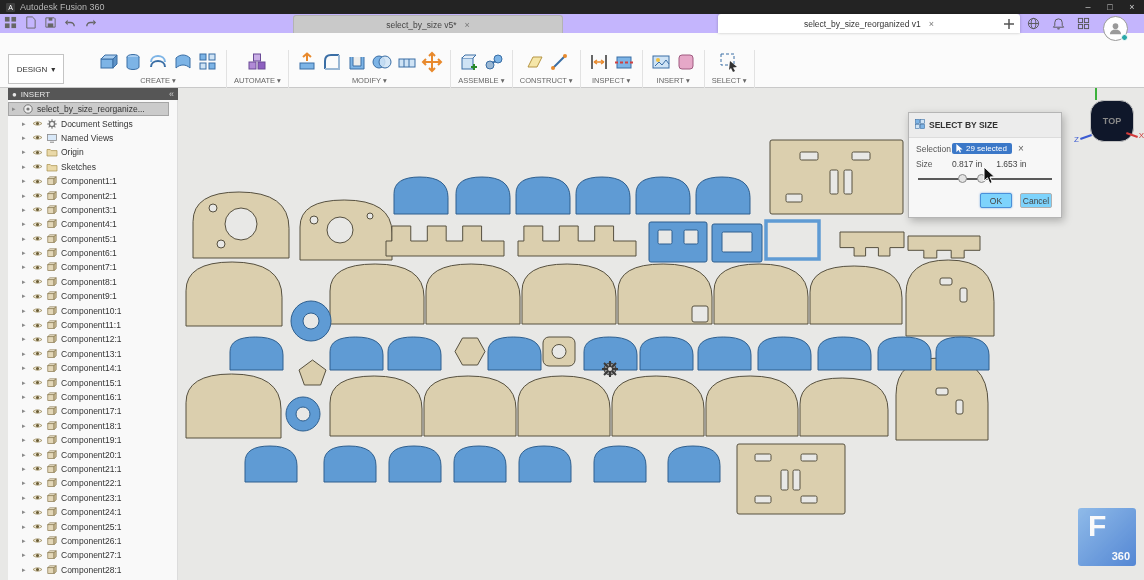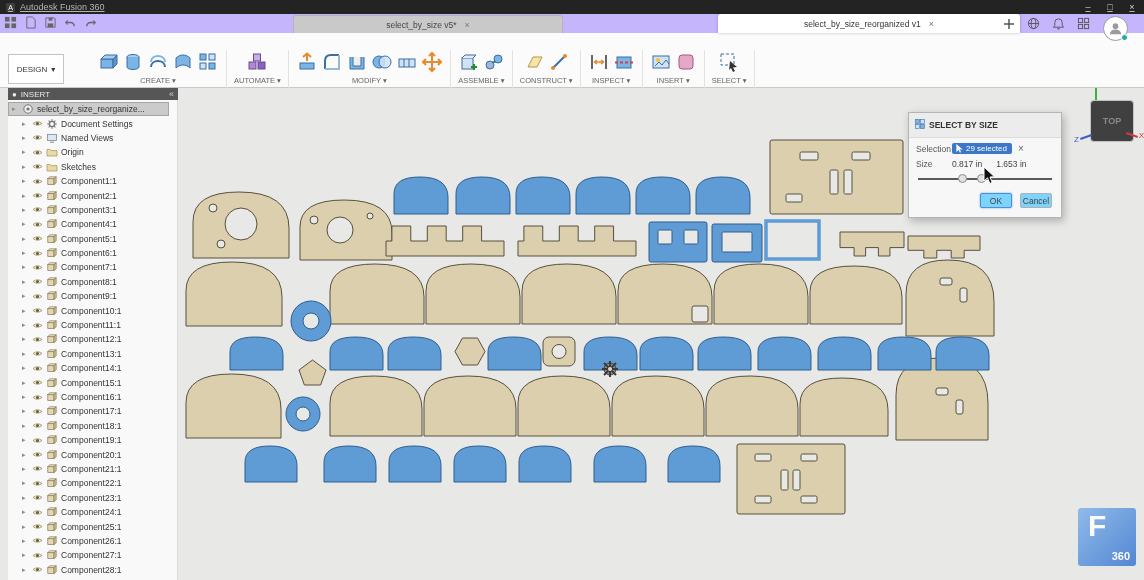--- a/index.html
+++ b/index.html
@@ -1,19 +1,19 @@
 <!DOCTYPE html>
 <html><head>
 <meta charset="utf-8">
 <style>
   * { box-sizing: border-box; margin: 0; padding: 0; }
   html,body { width:1144px; height:580px; overflow:hidden; font-family:"Liberation Sans", sans-serif; background:#e8e8e6; position:relative; }
 
   
-  #titlebar { position:absolute; top:0; left:0; right:0; height:14px; background:#232323; color:#b5b5b5; font-size:9px; display:flex; align-items:center; padding:0 6px; gap:5px; z-index:8;text-decoration:underline; }
+  #titlebar { position:absolute; top:0; left:0; right:0; height:14px; background:#232323; color:#b5b5b5; font-size:9px; display:flex; align-items:center; padding:0 6px; gap:5px; z-index:8; }
   #titlebar .win-btns { margin-left:auto; display:flex; gap:10px; color:#cfcfcf; font-size:9px; }
   #titlebar .win-btns span { width:12px; text-align:center; cursor:default; }
   .app-logo { width:9px; height:9px; background:#3d3d3d; color:#fff; font-size:7px; display:flex; align-items:center; justify-content:center; border-radius:1px; }
 
   
   #tabbar { position:absolute; top:14px; left:0; right:0; height:19px; background:#c4b5fd; z-index:8; }
   #tab-left-icons { position:absolute; left:4px; top:2px; display:flex; gap:7px; align-items:center; }
   #tab-left-icons svg { display:block; }
   .doctab { position:absolute; height:18px; display:flex; align-items:center; justify-content:center; gap:8px; font-size:8.5px; color:#444; }
   #doctab1 { left:293px; top:1px; width:270px; background:#c9c9c9; border:1px solid #b3b3b3; border-bottom:none; border-radius:3px 3px 0 0; }
@@ -61,21 +61,21 @@
   .size-vals { display:flex; gap:14px; }
   .slider { position:relative; height:14px; margin:3px 9px 0 9px; }
   .slider .track { position:absolute; left:0; right:0; top:6px; height:2px; background:#5a5a5a; }
   .slider .handle { position:absolute; top:2px; width:9px; height:9px; border-radius:50%; background:#e3e3e3; border:1px solid #8a8a8a; }
   .dlg-buttons { display:flex; justify-content:flex-end; gap:8px; padding:7px 9px 9px; }
   .btn { min-width:32px; height:15px; background:#7dd3fc; border:1px solid #b0b0b0; border-radius:2px; font-size:8.5px; display:flex; align-items:center; justify-content:center; cursor:default; }
   .btn.primary { border-color:#4a90d9; box-shadow:0 0 2px rgba(74,144,217,0.8); }
 
   
   #viewcube { position:absolute; left:1074px; top:88px; width:70px; height:64px; z-index:4; }
-  #viewcube .cube { position:absolute; left:16px; top:12px; width:44px; height:42px; background:#404040; border:1px solid #c2c2c2; border-radius:4px; display:flex; align-items:center; justify-content:center; font-size:9px; font-weight:bold; color:#8a8a8a; cursor:default; }
+  #viewcube .cube { position:absolute; left:16px; top:12px; width:44px; height:42px; background:#0f172a; border:1px solid #c2c2c2; border-radius:14px; display:flex; align-items:center; justify-content:center; font-size:9px; font-weight:bold; color:#8a8a8a; cursor:default; }
   .axis-x { position:absolute; right:0; bottom:12px; color:#d23b3b; font-size:8px; }
   .axis-z { position:absolute; left:0; bottom:8px; color:#3b5bd2; font-size:8px; }
   .axis-y-line { position:absolute; left:21px; top:0; width:2px; height:12px; background:#3bb23b; }
   .axis-x-line { position:absolute; right:6px; bottom:16px; width:12px; height:2px; background:#d23b3b; transform:rotate(20deg); }
   .axis-z-line { position:absolute; left:6px; bottom:14px; width:12px; height:2px; background:#3b5bd2; transform:rotate(-20deg); }
 
   
   #watermark { position:absolute; left:1078px; top:508px; width:58px; height:58px; border-radius:3px; background:linear-gradient(135deg,#7ab0ea,#2f6fd0); opacity:0.8; z-index:2; color:#fff; }
   #watermark .f { position:absolute; left:10px; top:1px; font-size:30px; font-weight:bold; }
   #watermark .n { position:absolute; right:6px; bottom:4px; font-size:11px; font-weight:bold; }

